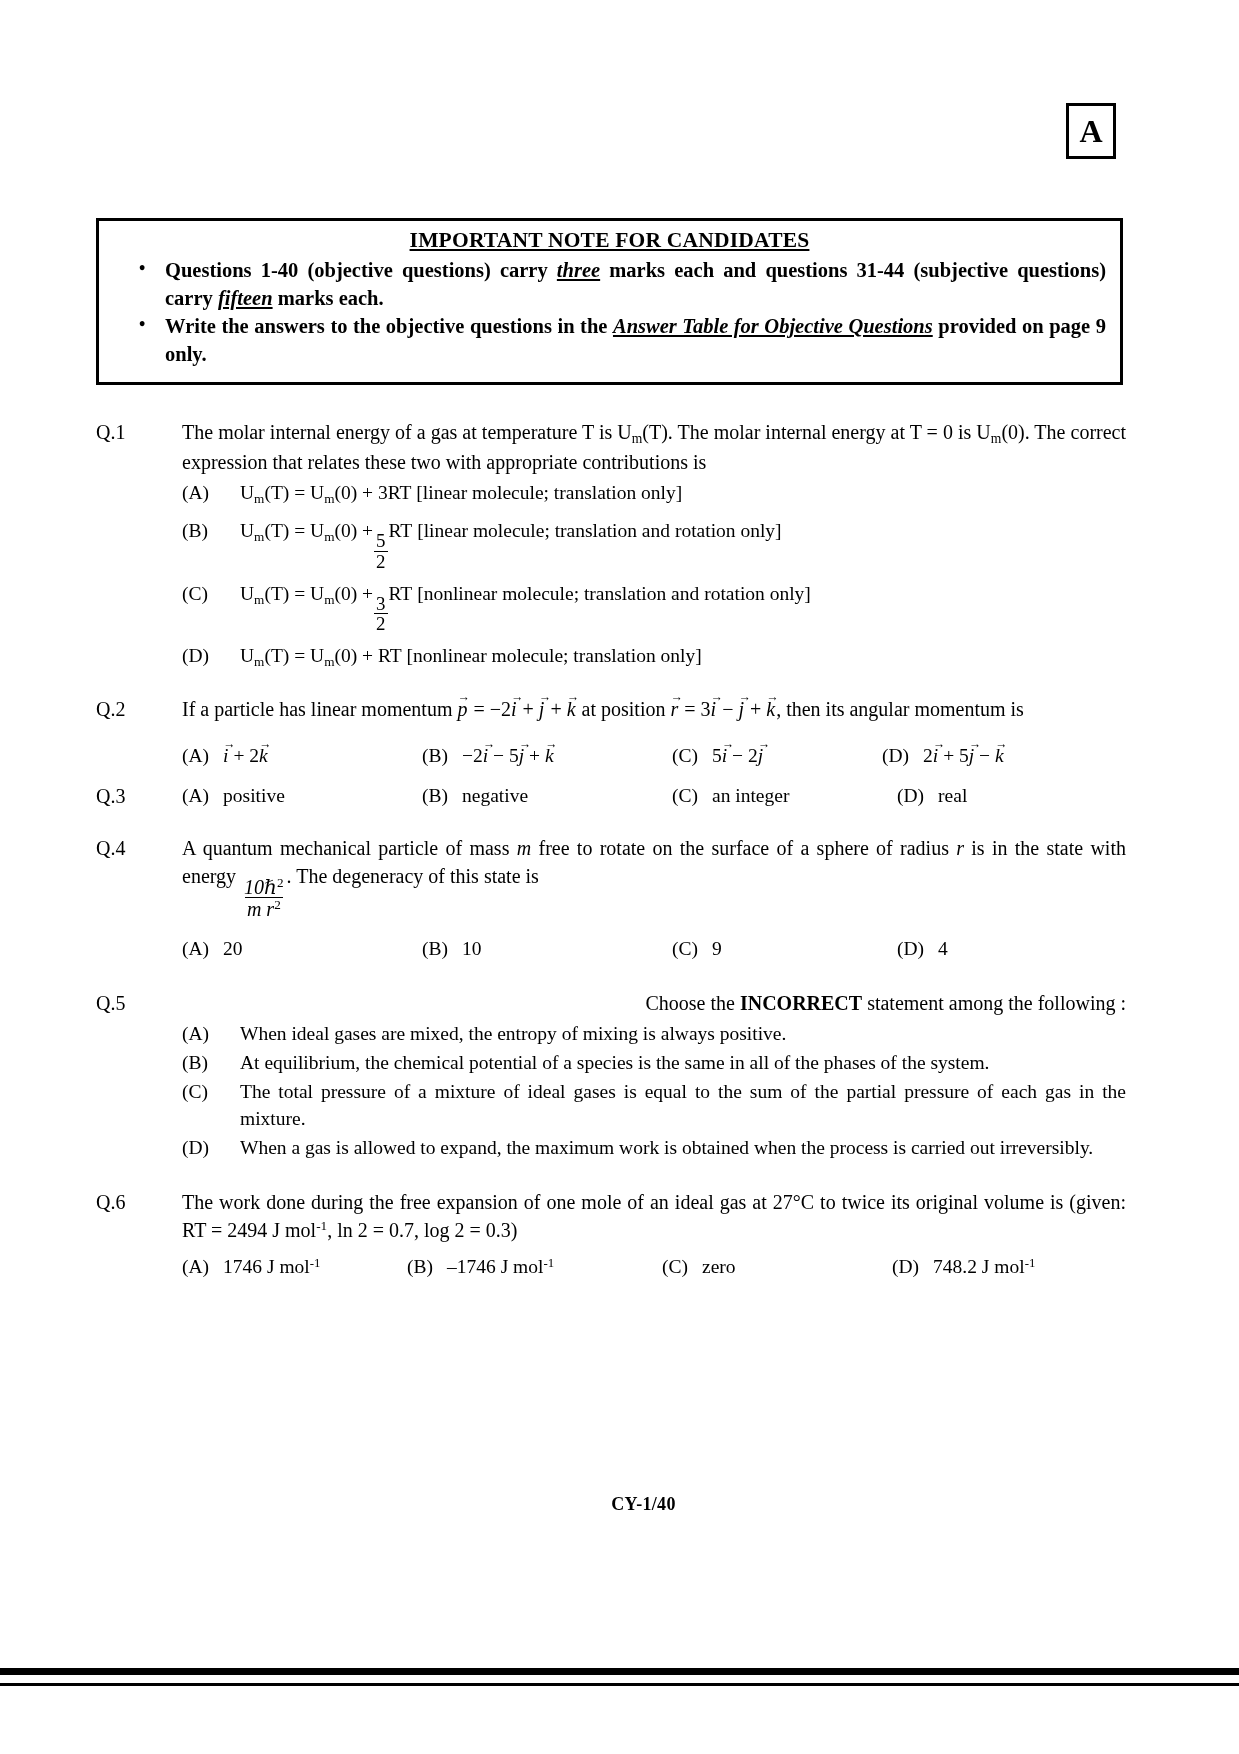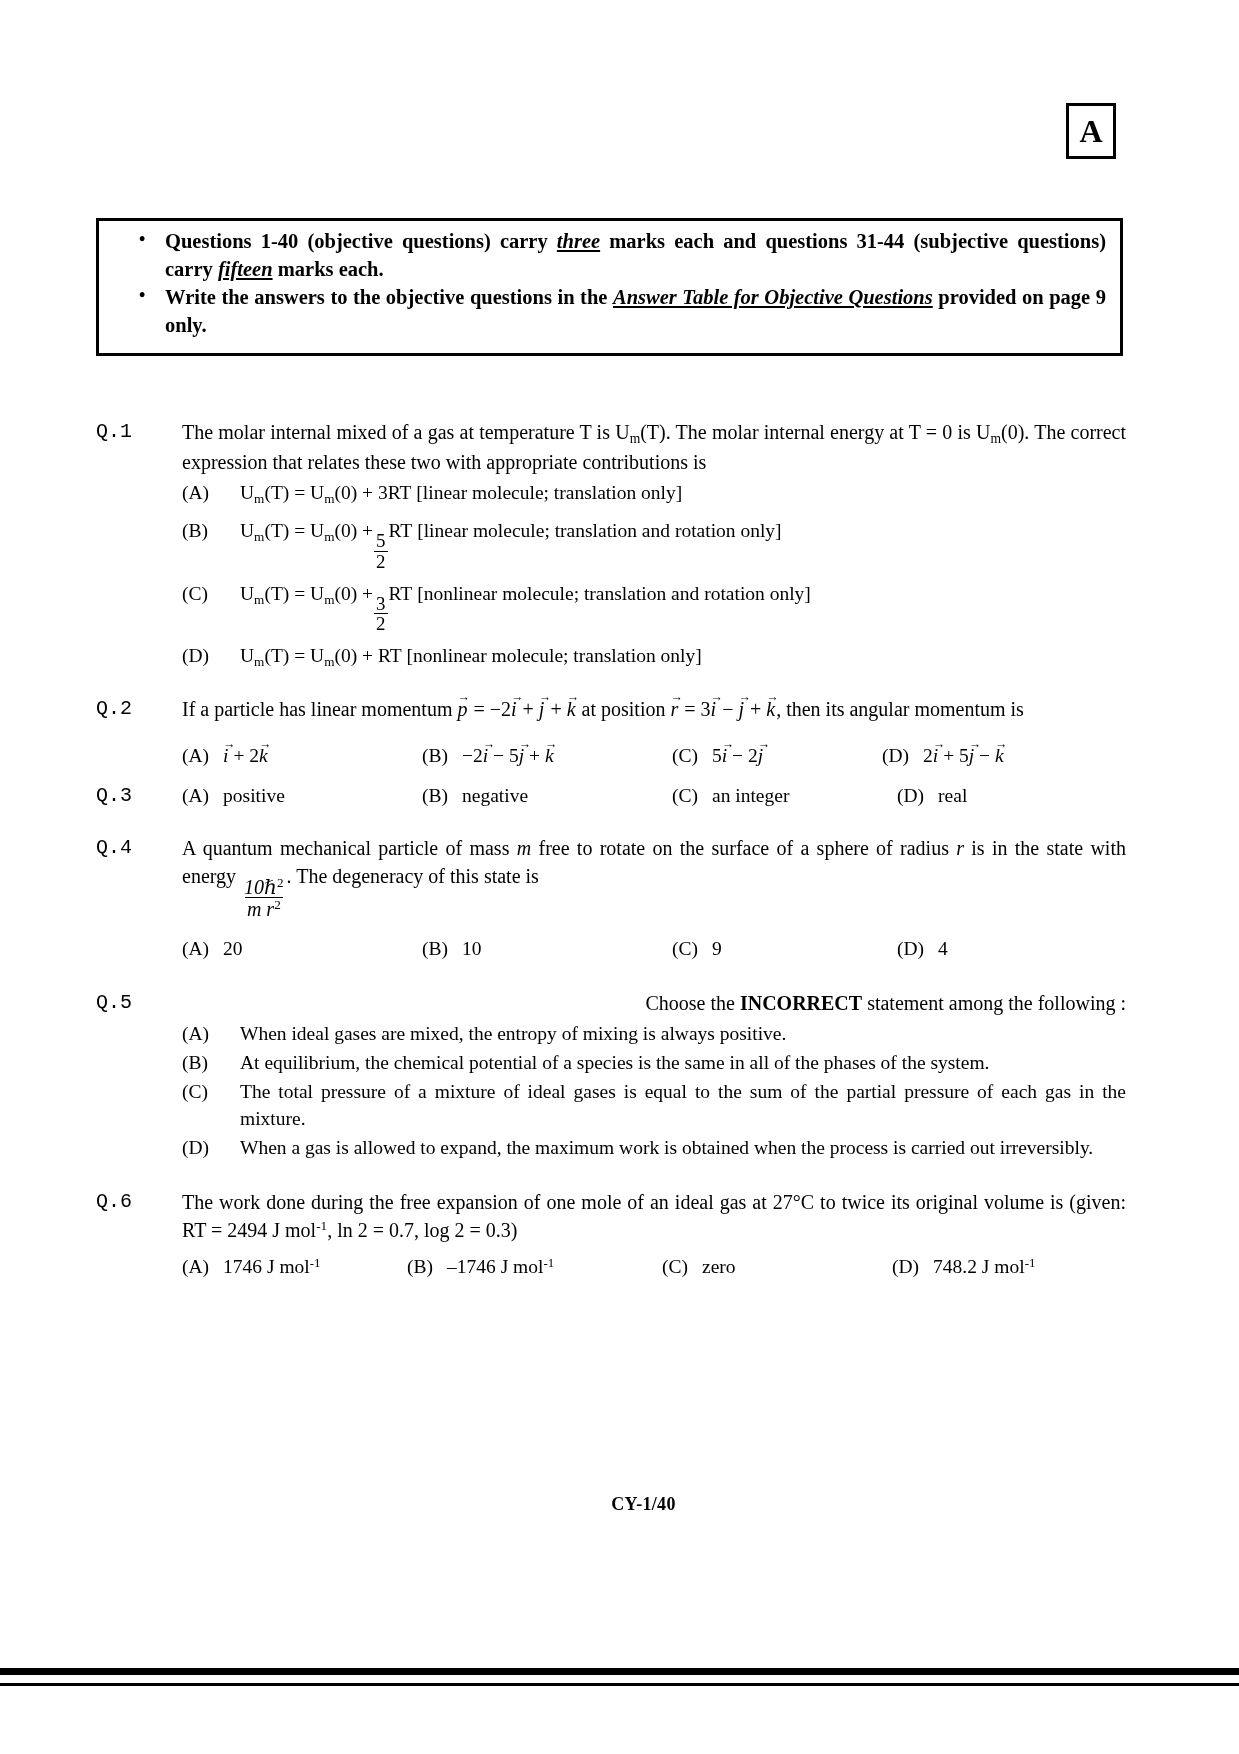--- a/index.html
+++ b/index.html
@@ -92,21 +92,20 @@
     padding-left: 86px;
     font-size: 20px;
     line-height: 1.42;
     margin-bottom: 13px;
   }
   .q .qnum {
     position: absolute;
     left: 0;
     top: 0;
     font-size: 20px;
-    font-family: Liberation Mono, monospace;
   }
   .qtext {
     text-align: justify;
   }
   .qtext.nojust { text-align: right; }
 
   .opts {
     margin-top: 4px;
   }
   .opt-block {
@@ -198,35 +197,36 @@
 </head>
 <body>
 
 <div class="page">
 
   <div class="version-box">
     <span>A</span>
   </div>
 
   <div class="note-box">
+    <div class="note-title">IMPORTANT NOTE FOR CANDIDATES</div>
     <ul class="note-list">
       <li class="note-item">
         <span class="bullet">•</span><span>Questions 1-40 (objective questions) carry </span><i>three</i><span> marks each and questions 31-44 (subjective questions) carry </span><i>fifteen</i><span> marks each.</span>
       </li>
       <li class="note-item">
         <span class="bullet">•</span><span>Write the answers to the objective questions in the </span><i>Answer Table for Objective Questions</i><span> provided on page 9 only.</span>
       </li>
     </ul>
   </div>
 
   <div class="qwrap" style="top:418px;">
 
     <div class="q">
       <span class="qnum">Q.1</span>
-      <div class="qtext"><span>The molar internal mixed of a gas at temperature T is U</span><sub>m</sub><span>(T).  The molar internal energy at  T = 0  is  U</span><sub>m</sub><span>(0).   The correct expression that relates these two with appropriate contributions is</span></div>
+      <div class="qtext"><span>The molar internal energy of a gas at temperature T is U</span><sub>m</sub><span>(T).  The molar internal energy at  T = 0  is  U</span><sub>m</sub><span>(0).   The correct expression that relates these two with appropriate contributions is</span></div>
       <div class="opts">
 
         <div class="opt-block">
           <span class="olbl">(A)</span>
           <span>U<sub>m</sub>(T) = U<sub>m</sub>(0) + 3RT&nbsp;</span><span>[linear molecule; translation only]</span>
         </div>
 
         <div class="opt-block" style="margin-top:10px;margin-bottom:10px;">
           <span class="olbl">(B)</span>
           <span>U<sub>m</sub>(T) = U<sub>m</sub>(0) +<span class="frac">

